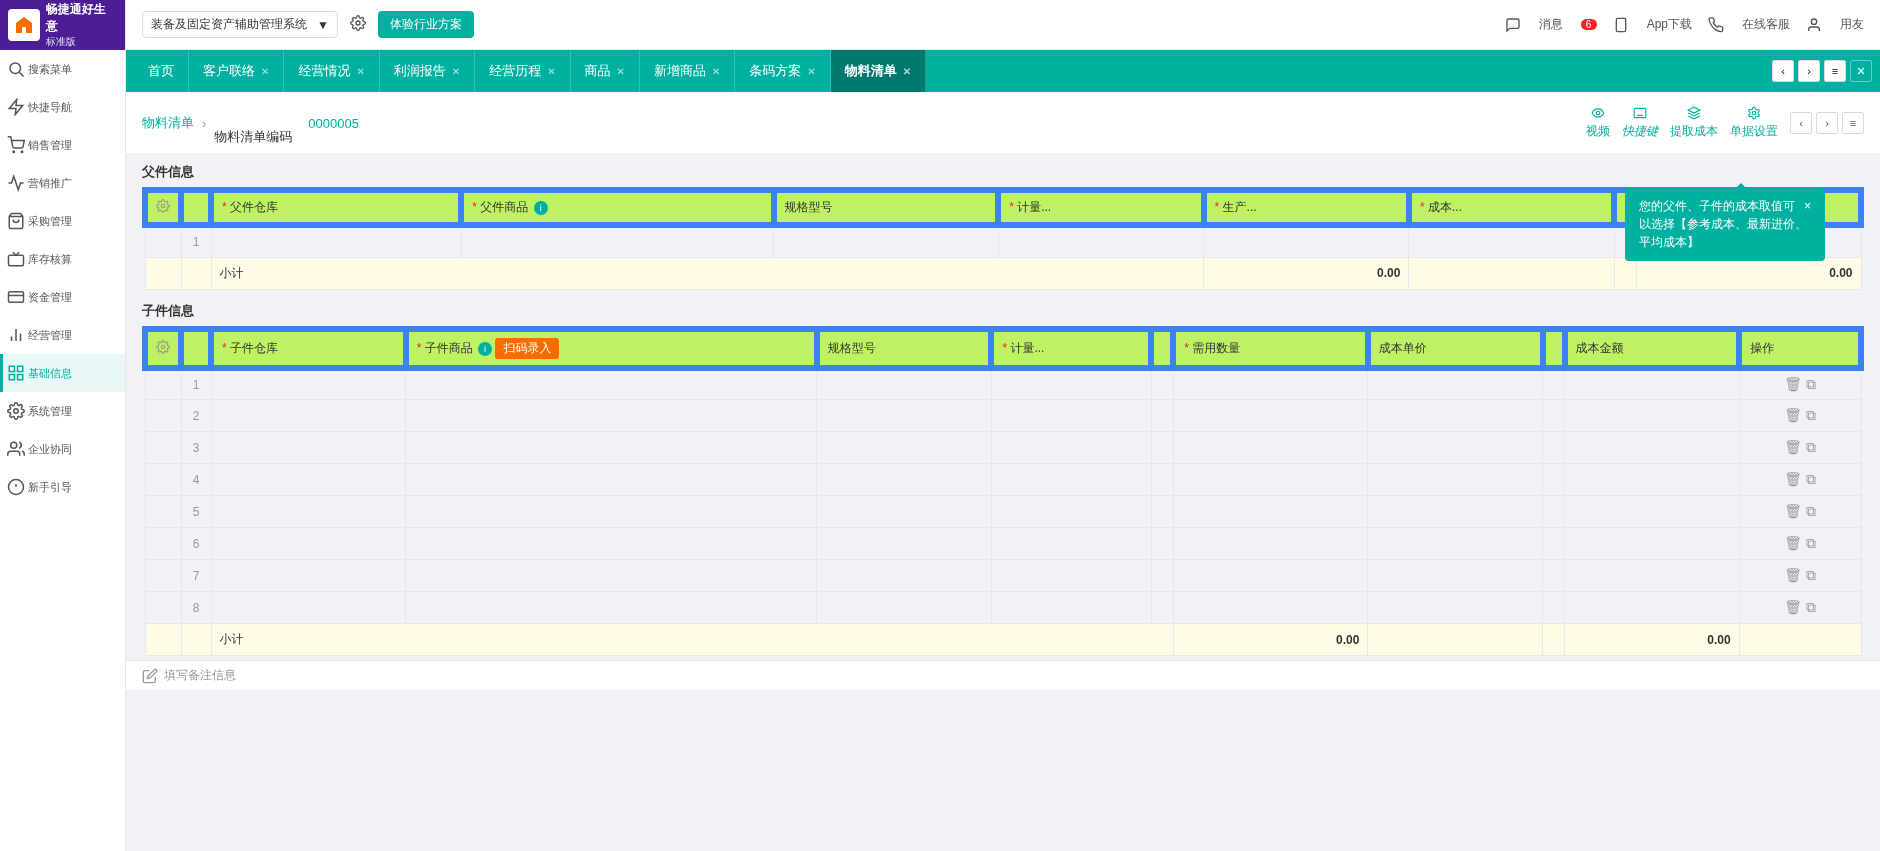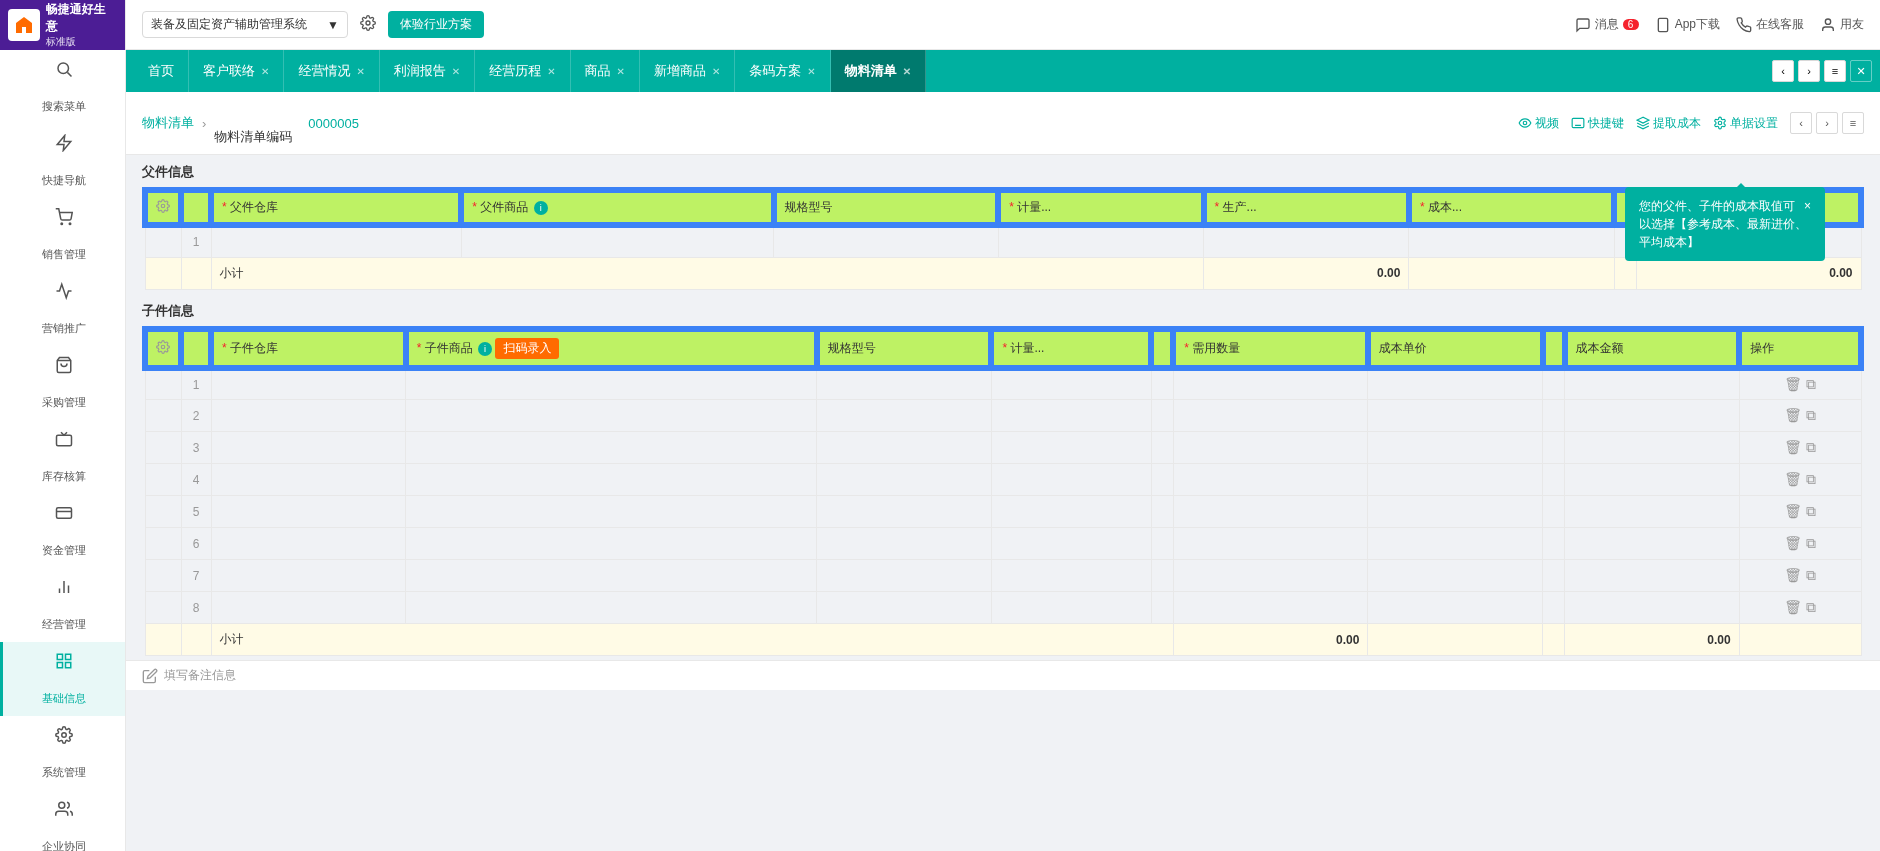--- a/index.html
+++ b/index.html
@@ -4,54 +4,54 @@
   <style>
     * { box-sizing: border-box; margin: 0; padding: 0; }
     body { font-family: 'Microsoft YaHei', Arial, sans-serif; font-size: 13px; background: #f5f5f5; display: flex; height: 851px; overflow: hidden; }
 
     
     .sidebar { width: 126px; background: #fff; display: flex; flex-direction: column; border-right: 1px solid #e8e8e8; flex-shrink: 0; }
     .sidebar-logo { background: #4c1d95; color: #fff; padding: 10px 8px; display: flex; align-items: center; gap: 6px; height: 50px; }
     .sidebar-logo-icon { width: 32px; height: 32px; background: #fff; border-radius: 4px; display: flex; align-items: center; justify-content: center; }
     .sidebar-logo-icon svg { width: 20px; height: 20px; }
     .sidebar-nav { flex: 1; overflow-y: auto; }
-    .sidebar-item { display: flex; flex-direction: column; align-items: center; padding: 10px 4px; cursor: pointer; color: #555; font-size: 11px; gap: 21px; border-left: 3px solid transparent; }
+    .sidebar-item { display: flex; flex-direction: row; align-items: center; padding: 10px 4px; cursor: pointer; color: #555; font-size: 11px; gap: 3px; border-left: 3px solid transparent; }
     .sidebar-item.active { color: #00b0a0; background: #e8f8f7; border-left-color: #00b0a0; }
     .sidebar-item svg { width: 18px; height: 18px; }
     .sidebar-item span { font-size: 11px; }
 
     
     .main { flex: 1; display: flex; flex-direction: column; overflow: hidden; }
 
     
     .topbar { background: #fff; height: 50px; display: flex; align-items: center; padding: 0 16px; border-bottom: 1px solid #e8e8e8; gap: 12px; }
     .topbar-btn { background: #00b0a0; color: #fff; border: none; border-radius: 4px; padding: 5px 12px; cursor: pointer; font-size: 12px; }
     .topbar-right { display: flex; align-items: center; gap: 16px; color: #555; font-size: 12px; }
-    .topbar-right-item { display: flex; align-items: center; gap: 4px; cursor: pointer; }
+    .topbar-right-item { display: flex; align-items: center; gap: 18px; cursor: pointer; }
     .badge { background: #f5222d; color: #fff; border-radius: 8px; font-size: 10px; padding: 0 4px; min-width: 16px; text-align: center; }
     .gear-btn { background: none; border: none; cursor: pointer; color: #555; }
 
     
     .nav-tabs { background: #00b0a0; display: flex; align-items: center; padding: 0 8px; height: 42px; flex-shrink: 0; overflow: hidden; }
     .nav-tab { color: #fff; padding: 0 14px; height: 42px; display: flex; align-items: center; gap: 4px; cursor: pointer; font-size: 13px; white-space: nowrap; border-right: 1px solid rgba(255,255,255,0.2); }
     .nav-tab:first-child { border-left: none; }
     .nav-tab.active { background: #007a6e; font-weight: bold; }
     .nav-tab .close-x { font-size: 10px; color: rgba(255,255,255,0.7); margin-left: 2px; cursor: pointer; }
     .nav-close-all { margin-left: auto; color: #fff; cursor: pointer; font-size: 16px; }
 
     
     .content { flex: 1; background: #f0f2f5; overflow: auto; padding: 0; }
 
     
     .breadcrumb-bar { padding: 8px 16px; display: flex; align-items: center; gap: 8px; border-bottom: 1px solid #e8e8e8; background: #fff; }
     .breadcrumb-item { color: #00b0a0; font-size: 13px; cursor: pointer; }
     .breadcrumb-sep { color: #999; }
     .breadcrumb-current { color: #333; font-size: 13px; margin-top: 28px; }
     .breadcrumb-actions { margin-left: auto; display: flex; align-items: center; gap: 12px; color: #555; font-size: 12px; }
-    .breadcrumb-action { display: flex; align-items: center; gap: 3px; cursor: pointer; color: #555; }
+    .breadcrumb-action { display: flex; align-items: center; gap: 3px; cursor: pointer; color: #555; flex-direction: column; }
     .pagination-btns { display: flex; gap: 4px; }
     .pag-btn { border: 1px solid #d9d9d9; background: #fff; width: 22px; height: 22px; display: flex; align-items: center; justify-content: center; cursor: pointer; font-size: 11px; border-radius: 2px; }
 
     
     .section { padding: 8px 16px 4px; }
     .section-title { font-size: 13px; font-weight: bold; color: #333; margin-bottom: 6px; }
 
     
     .data-table { width: 100%; border-collapse: collapse; font-size: 12px; }
     .data-table th { background: #bef264; border: 6px solid #3b82f6; padding: 6px 8px; color: #333; font-weight: normal; text-align: left; white-space: nowrap; }
@@ -68,21 +68,21 @@
     .tooltip-box { position: absolute; top: 95px; right: 60px; background: #00b0a0; color: #fff; padding: 10px 14px; border-radius: 4px; font-size: 12px; max-width: 200px; line-height: 1.5; z-index: 100; }
     .tooltip-box::before { content: ''; position: absolute; top: -8px; right: 80px; border: 4px solid transparent; border-bottom-color: #00b0a0; }
     .tooltip-close { float: right; cursor: pointer; margin-left: 8px; }
 
     
     .bottom-hint { padding: 6px 16px; border-top: 1px solid #e8e8e8; display: flex; align-items: center; gap: 6px; color: #999; font-size: 12px; background: #fff; }
 
     
     .info-circle { display: inline-flex; align-items: center; justify-content: center; width: 14px; height: 14px; border-radius: 50%; background: #00b0a0; color: #fff; font-size: 9px; margin-left: 2px; }
 
-    .topbar-system-select { background: #fff; border: 1px solid #d9d9d9; border-radius: 4px; padding: 4px 8px; font-size: 12px; color: #333; display: flex; align-items: center; gap: 20px; cursor: pointer; }
+    .topbar-system-select { background: #fff; border: 1px solid #d9d9d9; border-radius: 4px; padding: 4px 8px; font-size: 12px; color: #333; display: flex; align-items: center; gap: 10px; cursor: pointer; }
   </style>
 </head>
 <body>
 
 <div class="sidebar">
   <div class="sidebar-logo">
     <div class="sidebar-logo-icon">
       <svg viewBox="0 0 20 20" fill="#ff6b00">
           <path d="M10 2 L18 8 L18 18 L12 18 L12 12 L8 12 L8 18 L2 18 L2 8 Z"></path>
         </svg>
@@ -290,21 +290,21 @@
               <circle cx="12" cy="12" r="3"></circle>
               <path d="M2 12s3.5-7 10-7 10 7 10 7-3.5 7-10 7-10-7-10-7z"></path>
             </svg>
           <span style="color:#00b0a0;">视频</span>
         </div>
         <div class="breadcrumb-action">
           <svg width="14" height="14" viewBox="0 0 24 24" fill="none" stroke="#00b0a0" stroke-width="2">
               <rect x="2" y="4" width="20" height="16" rx="2"></rect>
               <path d="M6 8h.01M10 8h.01M14 8h.01M18 8h.01M8 12h.01M12 12h.01M16 12h.01M7 16h10"></path>
             </svg>
-          <span style="color:#00b0a0;">快捷键</span>
+          <span style="color:#00b0a0;font-style:italic;">快捷键</span>
         </div>
         <div class="breadcrumb-action">
           <svg width="14" height="14" viewBox="0 0 24 24" fill="none" stroke="#00b0a0" stroke-width="2">
               <path d="M12 2 L2 7 L12 12 L22 7 Z"></path>
               <path d="M2 17 L12 22 L22 17"></path>
               <path d="M2 12 L12 17 L22 12"></path>
             </svg>
           <span style="color:#00b0a0;">提取成本</span>
         </div>
         <div class="breadcrumb-action">

